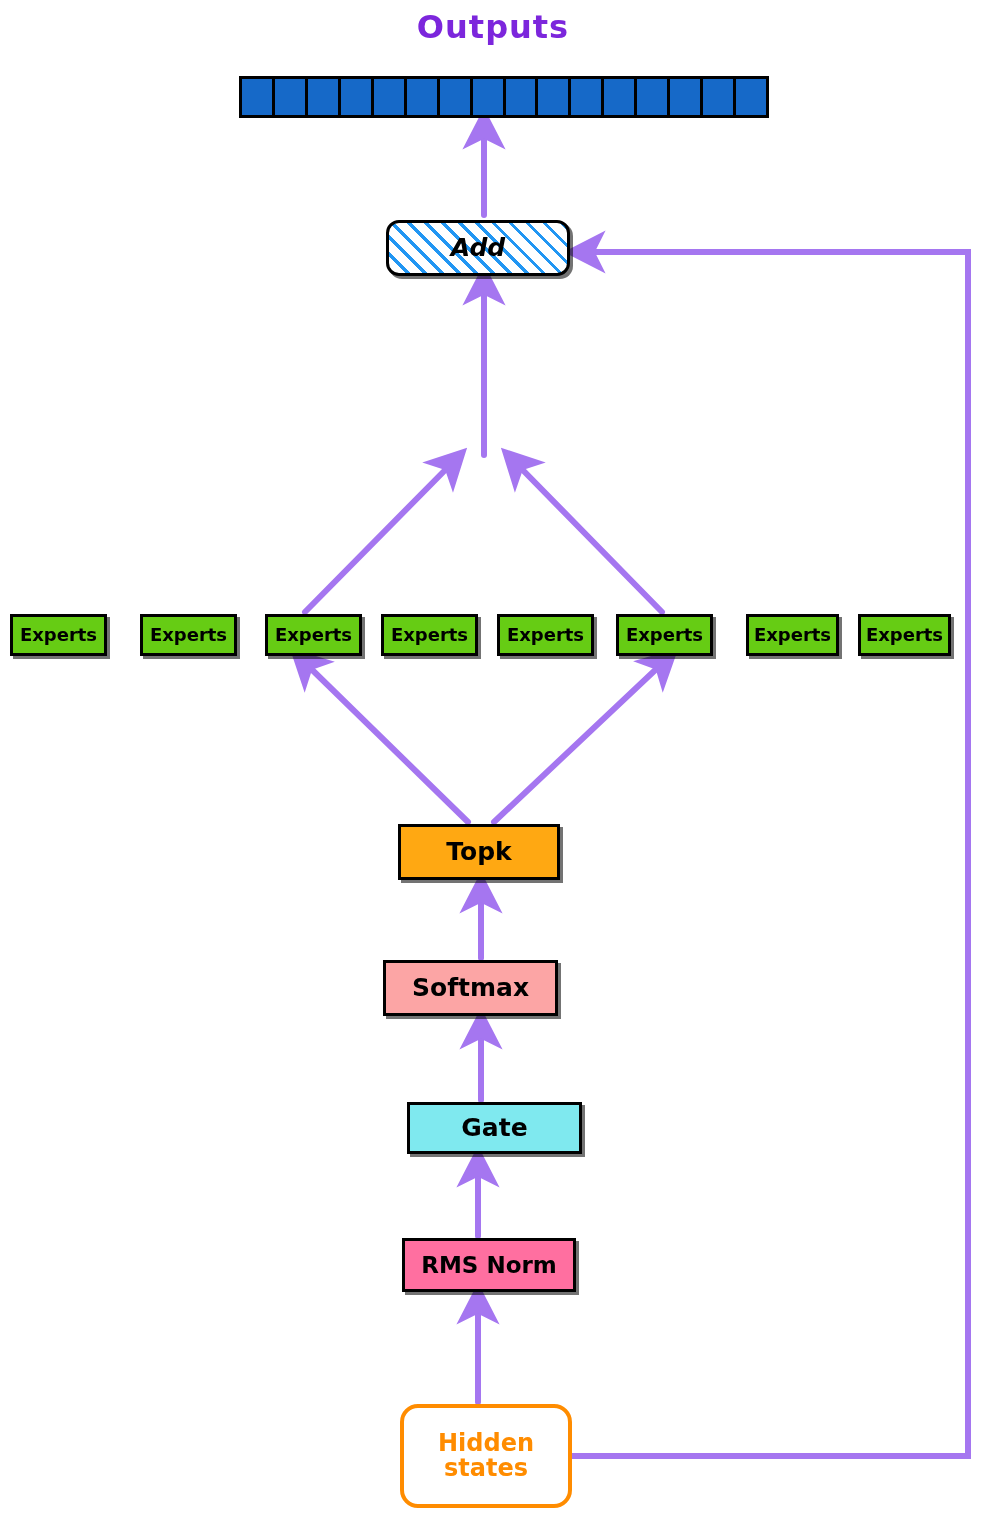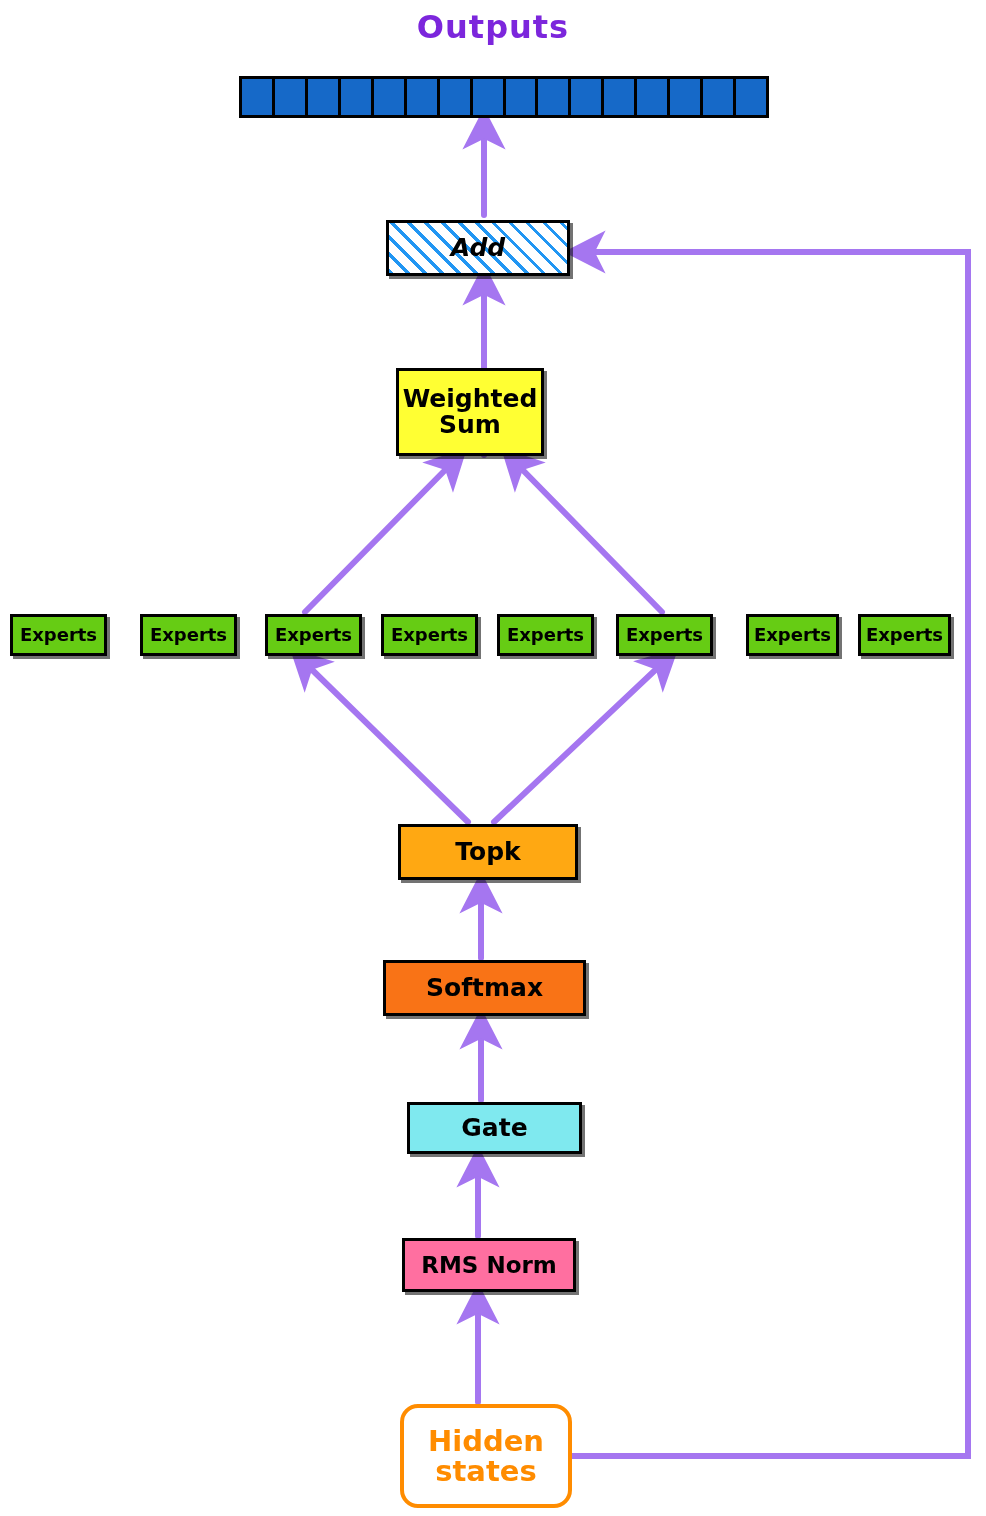--- a/index.html
+++ b/index.html
@@ -135,52 +135,49 @@
     <div class="cell"></div>
     <div class="cell"></div>
     <div class="cell"></div>
     <div class="cell"></div>
     <div class="cell"></div>
     <div class="cell"></div>
     <div class="cell"></div>
   </div>
 
   <div class="node boxed hatch" style="left:386px; top:220px; width:184px; height:56px;
-              font-size:25px; font-weight:700; font-style:italic;">Add</div>
+              font-size:25px; font-weight:700; font-style:italic;border-radius:13px;">Add</div>
 
-  <div class="node boxed" style="left:396px; top:368px; width:148px; height:88px;
-              background:#FFFF33; font-size:25px; font-weight:700;">Weighted
-Sum</div>
 
   <div class="node boxed" style="left:10px; top:614px; width:97px; height:42px;
               background:#66CC14; font-size:18px; font-weight:700;">Experts</div>
   <div class="node boxed" style="left:140px; top:614px; width:97px; height:42px;
               background:#66CC14; font-size:18px; font-weight:700;">Experts</div>
   <div class="node boxed" style="left:265px; top:614px; width:97px; height:42px;
               background:#66CC14; font-size:18px; font-weight:700;">Experts</div>
   <div class="node boxed" style="left:381px; top:614px; width:97px; height:42px;
               background:#66CC14; font-size:18px; font-weight:700;">Experts</div>
   <div class="node boxed" style="left:497px; top:614px; width:97px; height:42px;
               background:#66CC14; font-size:18px; font-weight:700;">Experts</div>
   <div class="node boxed" style="left:616px; top:614px; width:97px; height:42px;
               background:#66CC14; font-size:18px; font-weight:700;">Experts</div>
   <div class="node boxed" style="left:746px; top:614px; width:93px; height:42px;
               background:#66CC14; font-size:18px; font-weight:700;">Experts</div>
   <div class="node boxed" style="left:858px; top:614px; width:93px; height:42px;
               background:#66CC14; font-size:18px; font-weight:700;">Experts</div>
 
-  <div class="node boxed" style="left:398px; top:824px; width:180px; height:56px;
+  <div class="node boxed" style="left:398px; top:824px; width:162px; height:56px;
               background:#FFA812; font-size:25px; font-weight:700;">Topk</div>
 
-  <div class="node boxed" style="left:383px; top:960px; width:203px; height:56px;
-              background:#f97316; font-size:25px; font-weight:700;">Softmax</div>
+  <div class="node boxed" style="left:383px; top:960px; width:175px; height:56px;
+              background:#fca5a5; font-size:25px; font-weight:700;">Softmax</div>
 
   <div class="node boxed" style="left:383px; top:1102px; width:175px; height:52px;
               background:#7FE9EF; font-size:25px; font-weight:700;margin-left:24px;">Gate</div>
 
   <div class="node boxed" style="left:402px; top:1238px; width:174px; height:54px;
               background:#FF6FA0; font-size:23px; font-weight:700;">RMS Norm</div>
 
   <div class="node rounded-open" style="left:400px; top:1404px; width:172px; height:104px;
-              font-size:29px; font-weight:700;">Hidden
+              font-size:24px; font-weight:700;">Hidden
 states</div>
 
 </div>
 
 </body></html>

